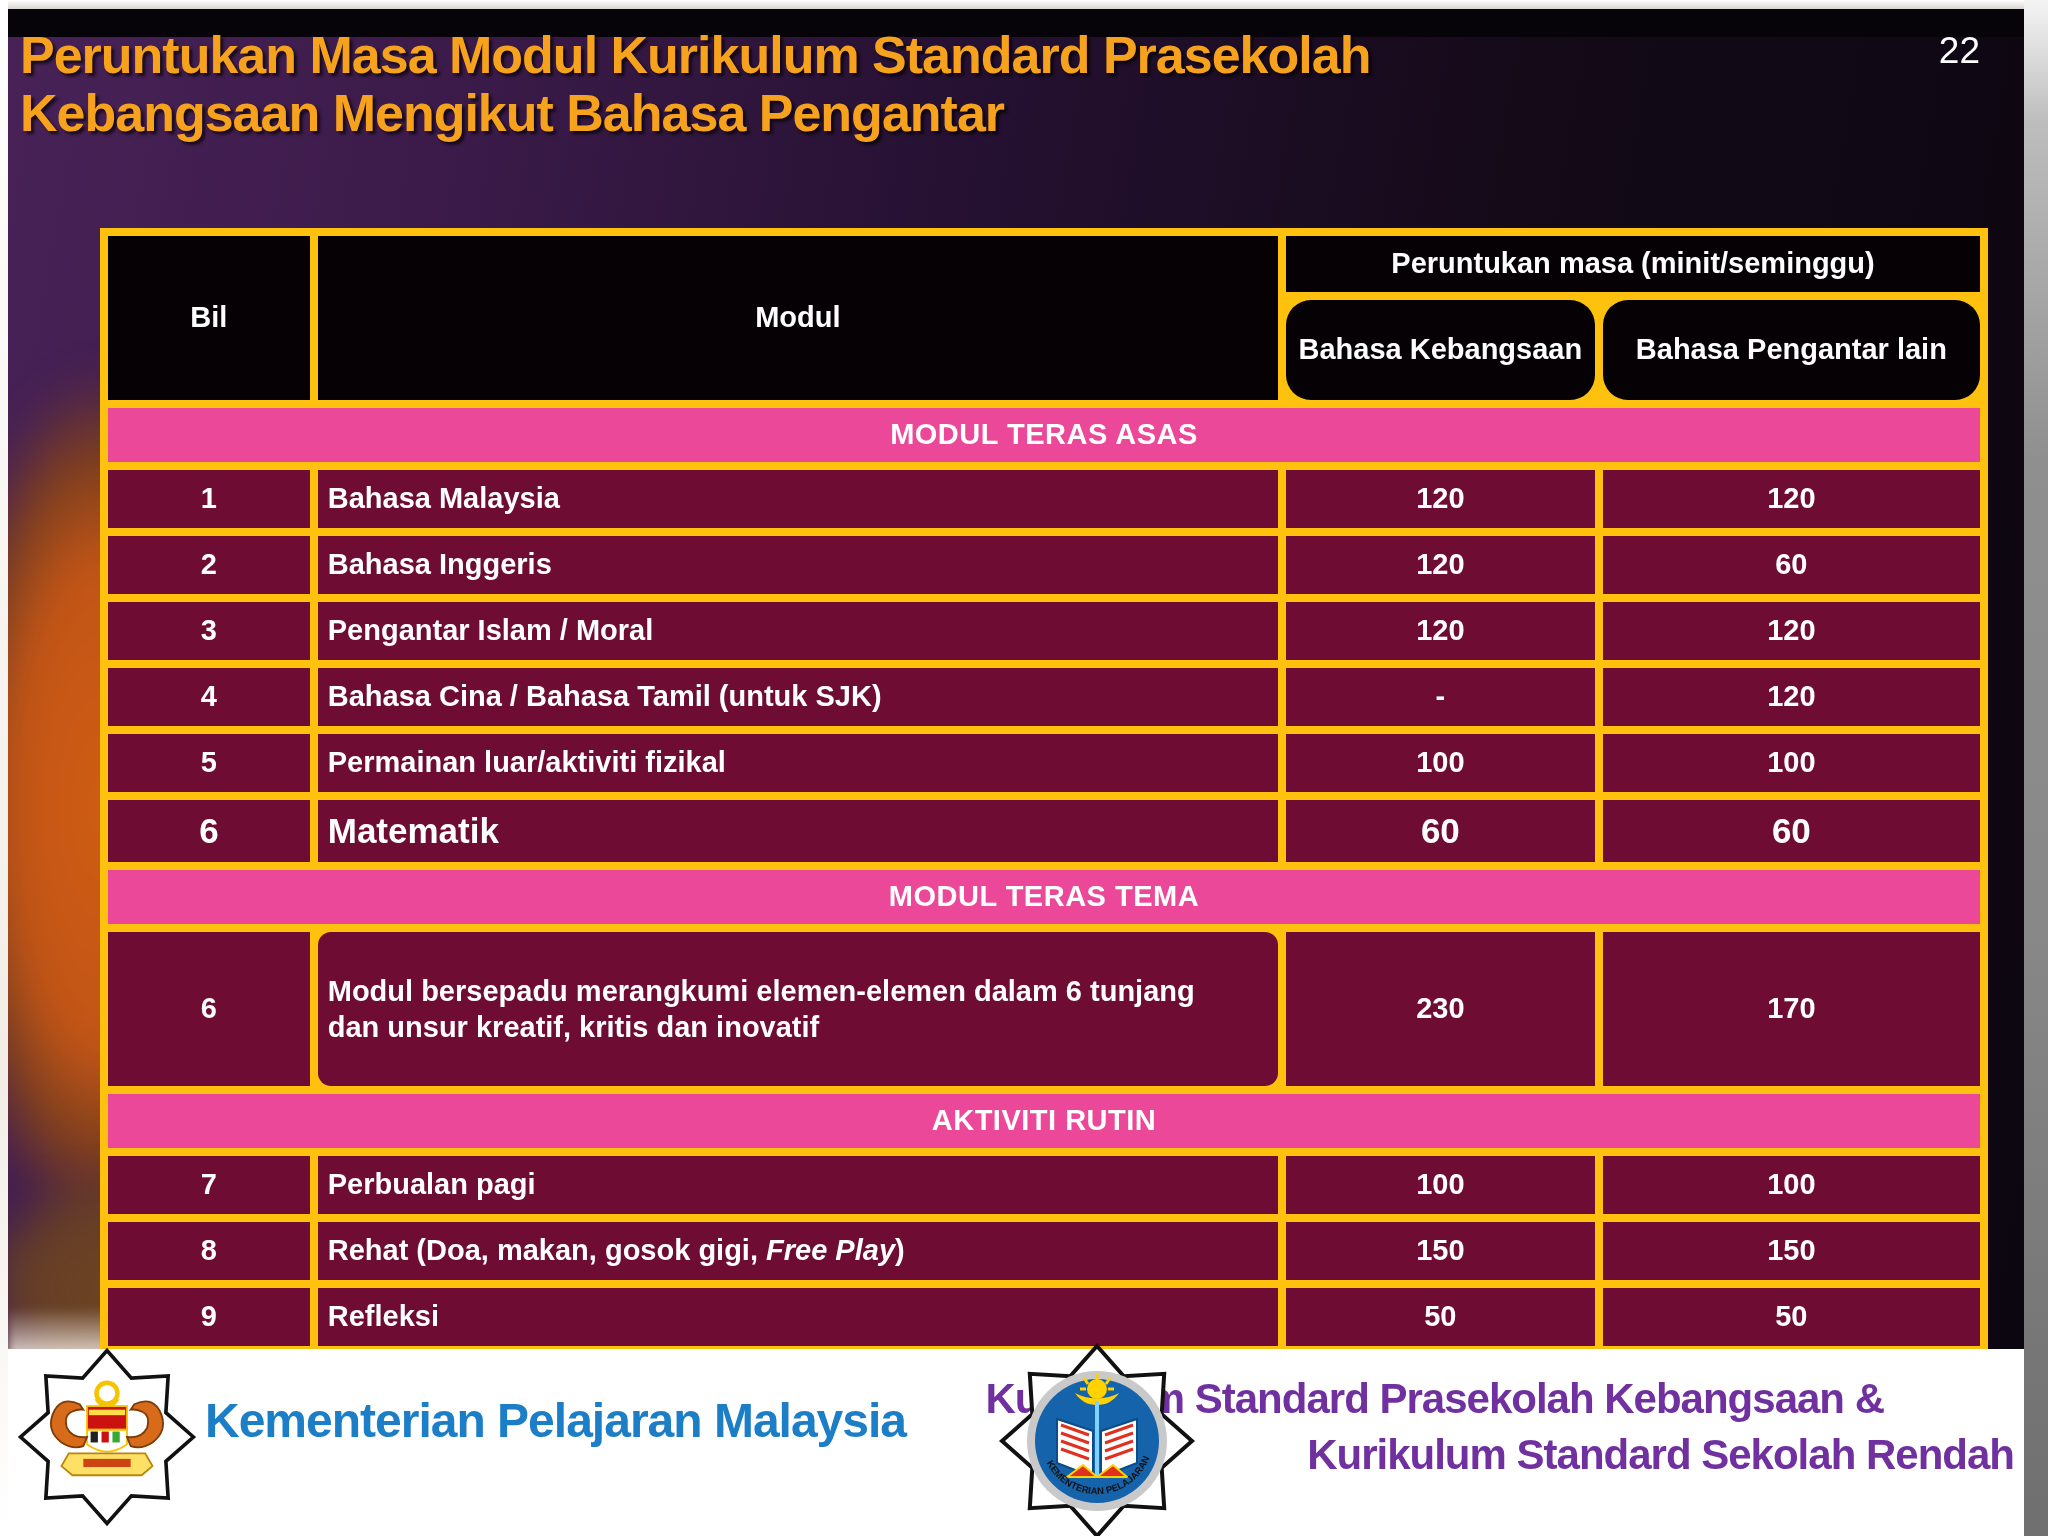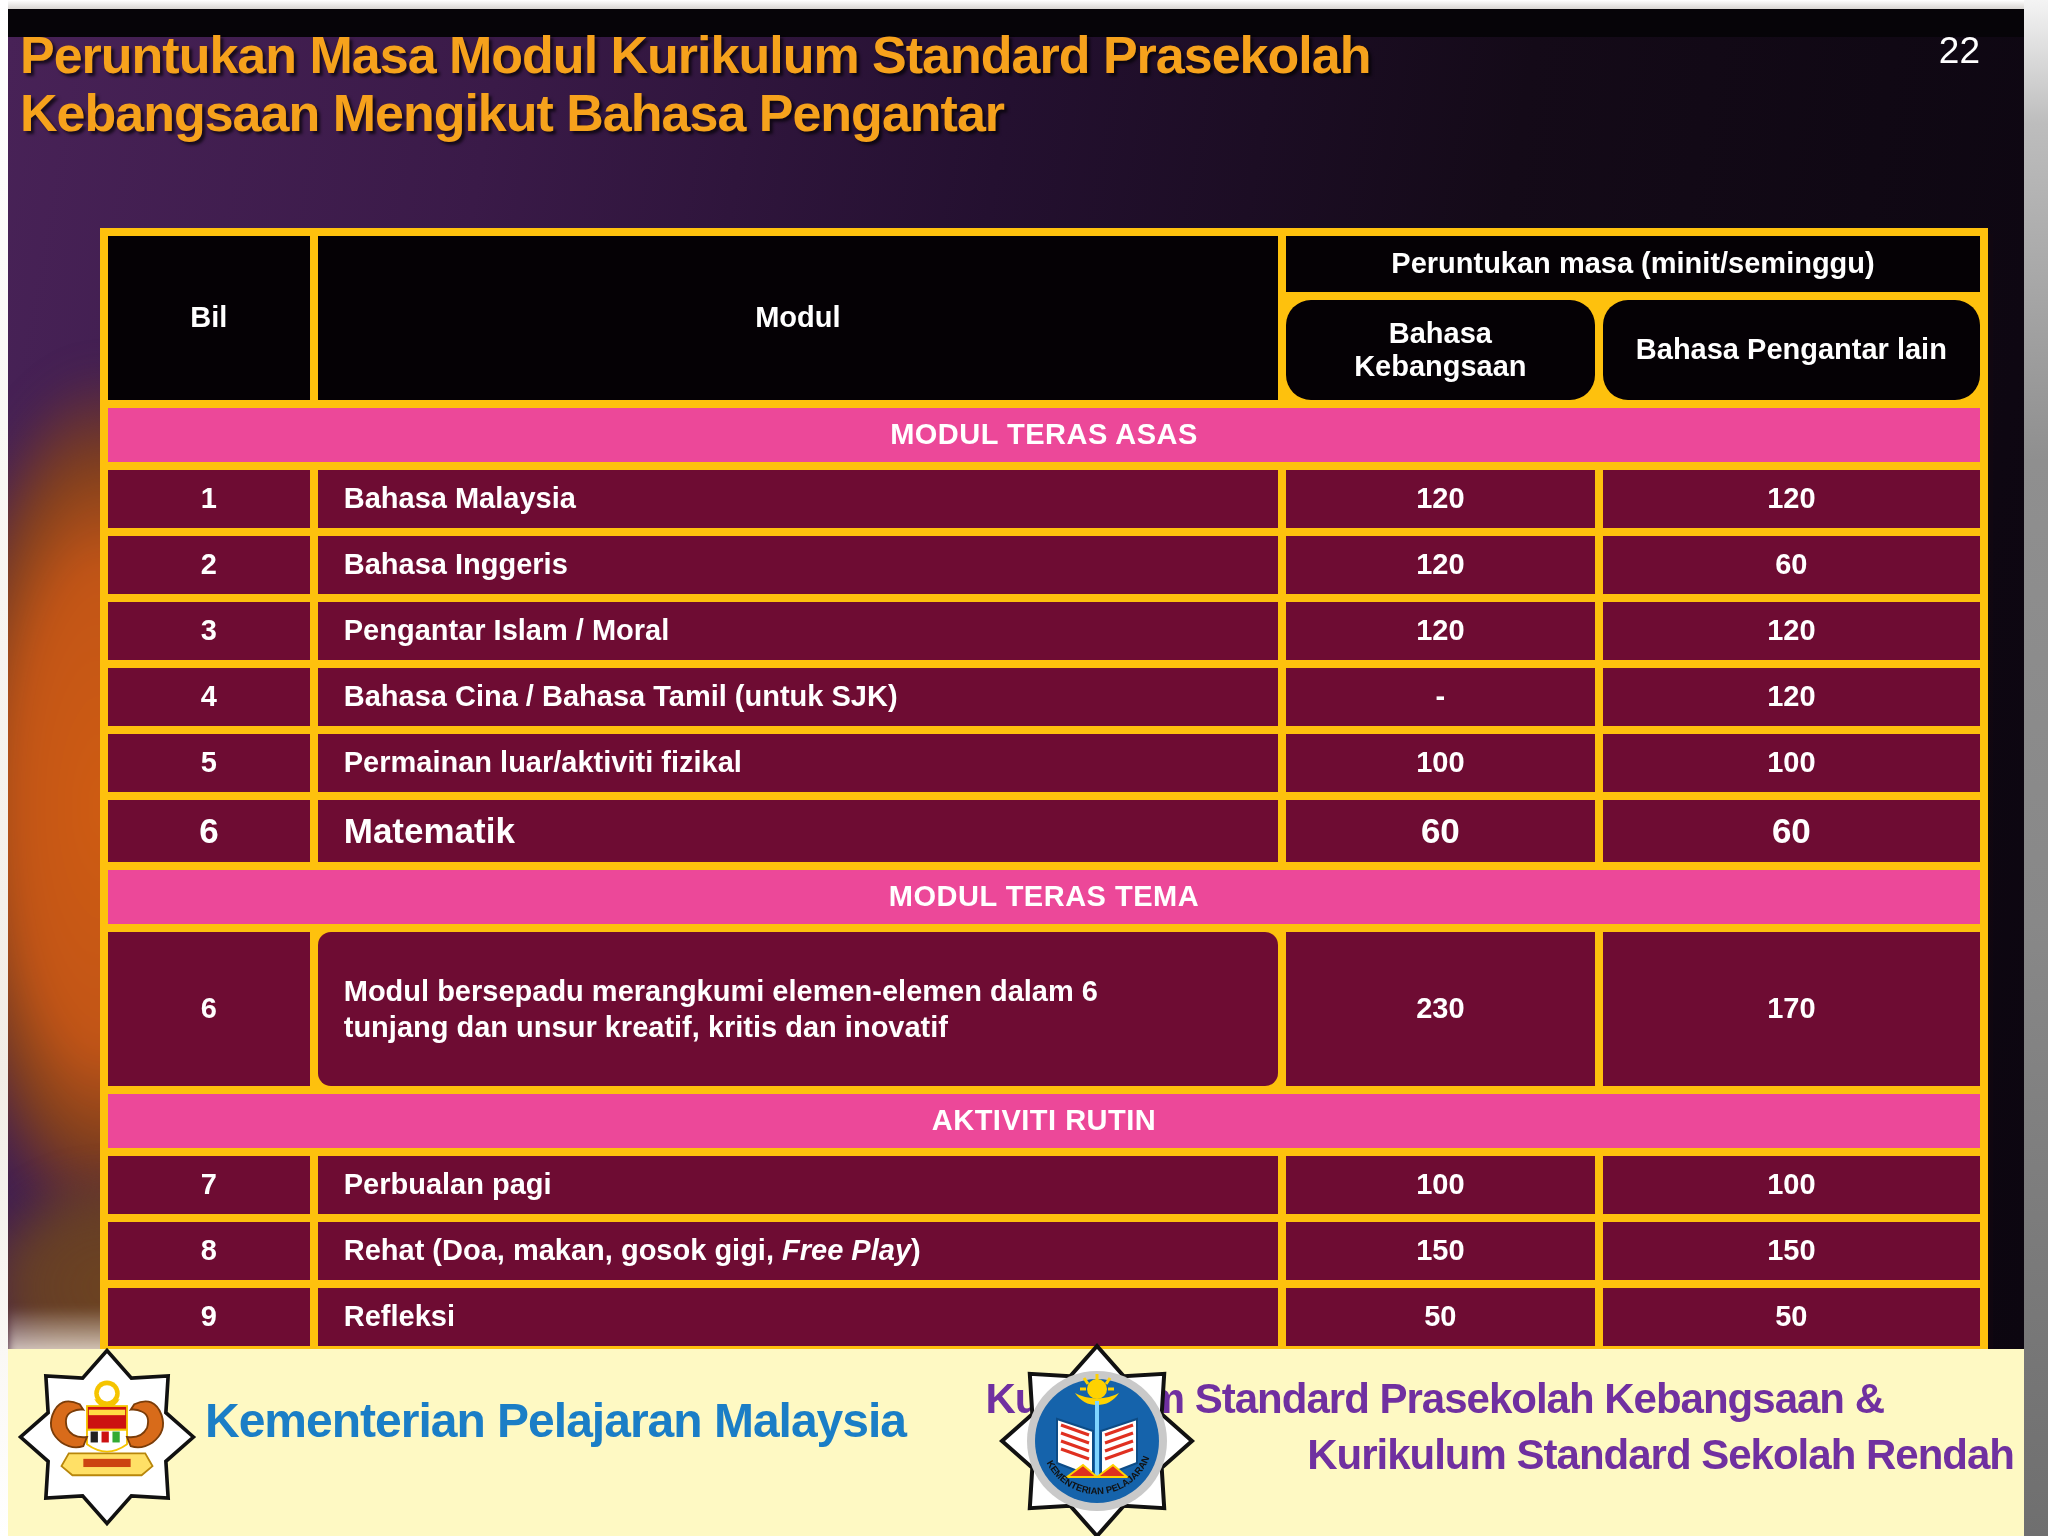--- a/index.html
+++ b/index.html
@@ -48,42 +48,42 @@
   
   table.alloc{
     position:absolute;left:100px;top:228px;width:1888px;z-index:4;
     border-collapse:separate;border-spacing:8px;
     background:#fec10d;
     box-shadow:5px 6px 0 rgba(20,8,16,.55);
     table-layout:fixed;
   }
   table.alloc td,table.alloc th{
     color:#ffffff;font-weight:bold;font-size:29px;line-height:1.15;
-    vertical-align:middle;padding:2px 26px;
+    vertical-align:middle;padding:2px 10px;
   }
   .col-bil{width:200px;}
   .col-modul{width:952px;}
   .col-bk{width:306px;}
   .col-bpl{width:374px;}
   th.hdr{background:#050105;text-align:center;}
   th.hdr-group{color:#f0875c;height:52px;font-size:30px;}
   th.hdr-sub{height:96px;font-size:30px;border-radius:25px;}
   td.section-band{background:#ec4899;text-align:center;height:50px;font-size:32px;letter-spacing:.5px;}
   td.bil-cell{background:#6e0c33;text-align:center;height:54px;}
   td.modul-cell{background:#6e0c33;text-align:left;padding-left:22px;}
   td.num-cell{background:#6e0c33;text-align:center;}
   tr.large td{font-size:35px;height:58px;}
   tr.tall td{height:150px;}
   tr.tall td.modul-cell{font-size:29px;line-height:1.25;padding-right:70px;border-radius:13px;}
   td.total-label{background:#6e0c33;text-align:center;height:56px;font-size:30px;}
   td.total-empty{background:#6e0c33;}
   i.fp{font-style:italic;}
 
   
-  .footer{position:absolute;left:0;top:1349px;width:2048px;height:187px;background:#fef9c3;z-index:10;}
+  .footer{position:absolute;left:0;top:1349px;width:2048px;height:187px;background:#ffffff;z-index:10;}
   .ministry-label{
     position:absolute;left:205px;top:44px;
     color:#1b7ec6;font-weight:bold;font-size:48px;letter-spacing:-1px;
   }
   .kurikulum-text{
     position:absolute;right:34px;top:22px;text-align:right;z-index:11;
     color:#7030a0;font-weight:bold;font-size:42px;line-height:56px;letter-spacing:-1px;
   }
   .kurikulum-text .l1{padding-right:130px;}
   .logo-left{position:absolute;left:16px;top:-10px;width:182px;height:196px;z-index:12;}

